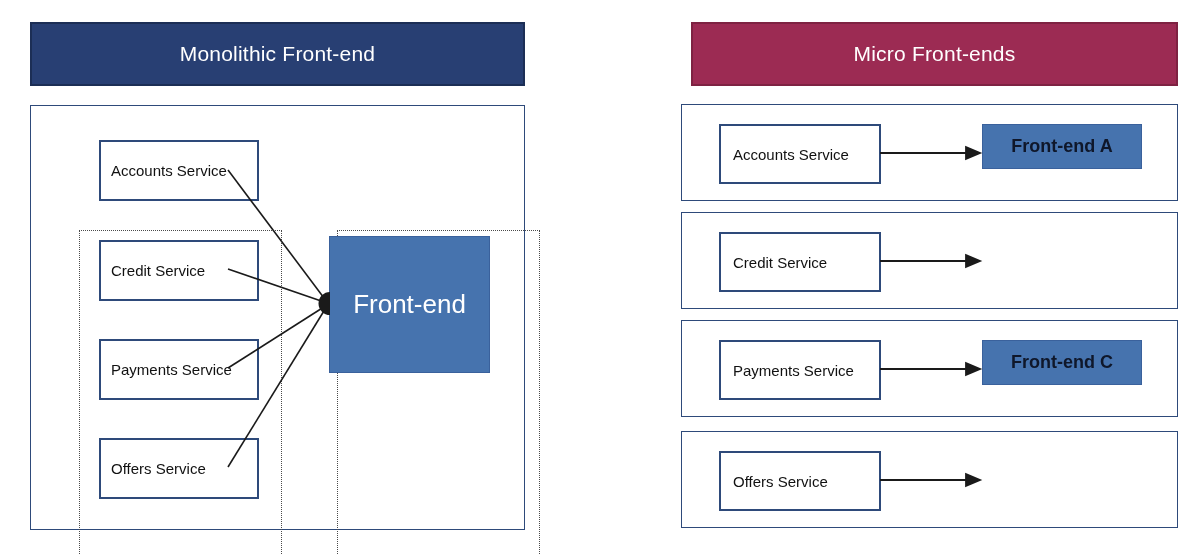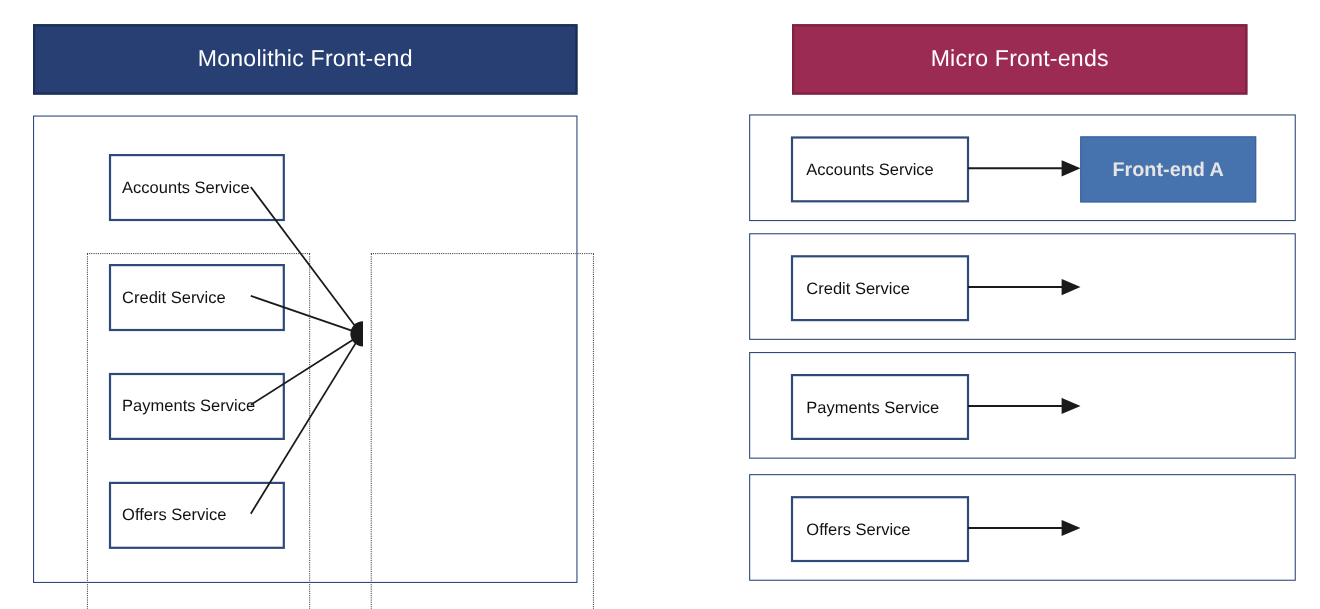--- a/index.html
+++ b/index.html
@@ -10,21 +10,21 @@
   .banner{
     position:absolute;display:flex;align-items:center;justify-content:center;
     color:#ffffff;font-size:21px;letter-spacing:.2px;
   }
   .banner-navy{
     left:30px;top:22px;width:495px;height:64px;
     background:var(--banner-navy);border:2px solid var(--banner-navy-border);
     box-sizing:border-box;
   }
   .banner-crimson{
-    left:720px;top:22px;width:414px;height:64px;
+    left:691px;top:22px;width:487px;height:64px;
     background:var(--banner-crimson);border:2px solid var(--banner-crimson-border);
     box-sizing:border-box;
   }
   .outer-container{
     position:absolute;left:30px;top:105px;width:495px;height:425px;
     border:1.5px solid var(--outline-navy);box-sizing:border-box;background:#fff;
   }
   .dotted-zone{
     position:absolute;border:1px dotted #4a4a4a;box-sizing:border-box;
   }
@@ -45,24 +45,24 @@
   .row-container{
     position:absolute;left:681px;width:497px;height:97px;
     border:1.5px solid var(--outline-navy);box-sizing:border-box;background:#fff;
   }
   .row-service{
     position:absolute;left:37px;top:19px;width:162px;height:60px;
     background:#fff;border:2px solid var(--outline-navy);box-sizing:border-box;
     display:flex;align-items:center;font-size:15px;color:#111;padding-left:12px;
   }
   .row-frontend{
-    position:absolute;left:300px;top:19px;width:160px;height:60px;
+    position:absolute;left:300px;top:19px;width:160px;height:45px;
     background:var(--box-blue);border:1px solid var(--box-blue-border);
     box-sizing:border-box;display:flex;align-items:center;justify-content:center;
-    color:#e5e5e5;font-size:18px;font-weight:600;
+    color:#0f172a;font-size:18px;font-weight:600;
   }
   #overlay{
     position:absolute;left:0;top:0;width:1200px;height:554px;
     pointer-events:none;z-index:5;
   }
 </style>
 </head>
 <body>
 
 <div id="canvas">
@@ -82,20 +82,23 @@
       <span>Credit Service</span>
     </div>
     <div class="service-box svc-left" style="top:233px;">
       <span>Payments Service</span>
     </div>
     <div class="service-box svc-left" style="top:332px;">
       <span>Offers Service</span>
     </div>
   </div>
 
+  <div class="frontend-big">
+    <span>Front-end</span>
+  </div>
 
   <div class="banner banner-crimson">
     <span>Micro Front-ends</span>
   </div>
 
   <div class="row-container" style="top:104px;">
     <div class="row-service">
       <span>Accounts Service</span>
     </div>
     <div class="row-frontend">
@@ -105,20 +108,23 @@
 
   <div class="row-container" style="top:212px;">
     <div class="row-service">
       <span>Credit Service</span>
     </div>
   </div>
 
   <div class="row-container" style="top:320px;">
     <div class="row-service">
       <span>Payments Service</span>
+    </div>
+    <div class="row-frontend">
+      <span>Front-end C</span>
     </div>
   </div>
 
   <div class="row-container" style="top:431px;">
     <div class="row-service">
       <span>Offers Service</span>
     </div>
   </div>
 
   <svg id="overlay" viewBox="0 0 1200 554">

